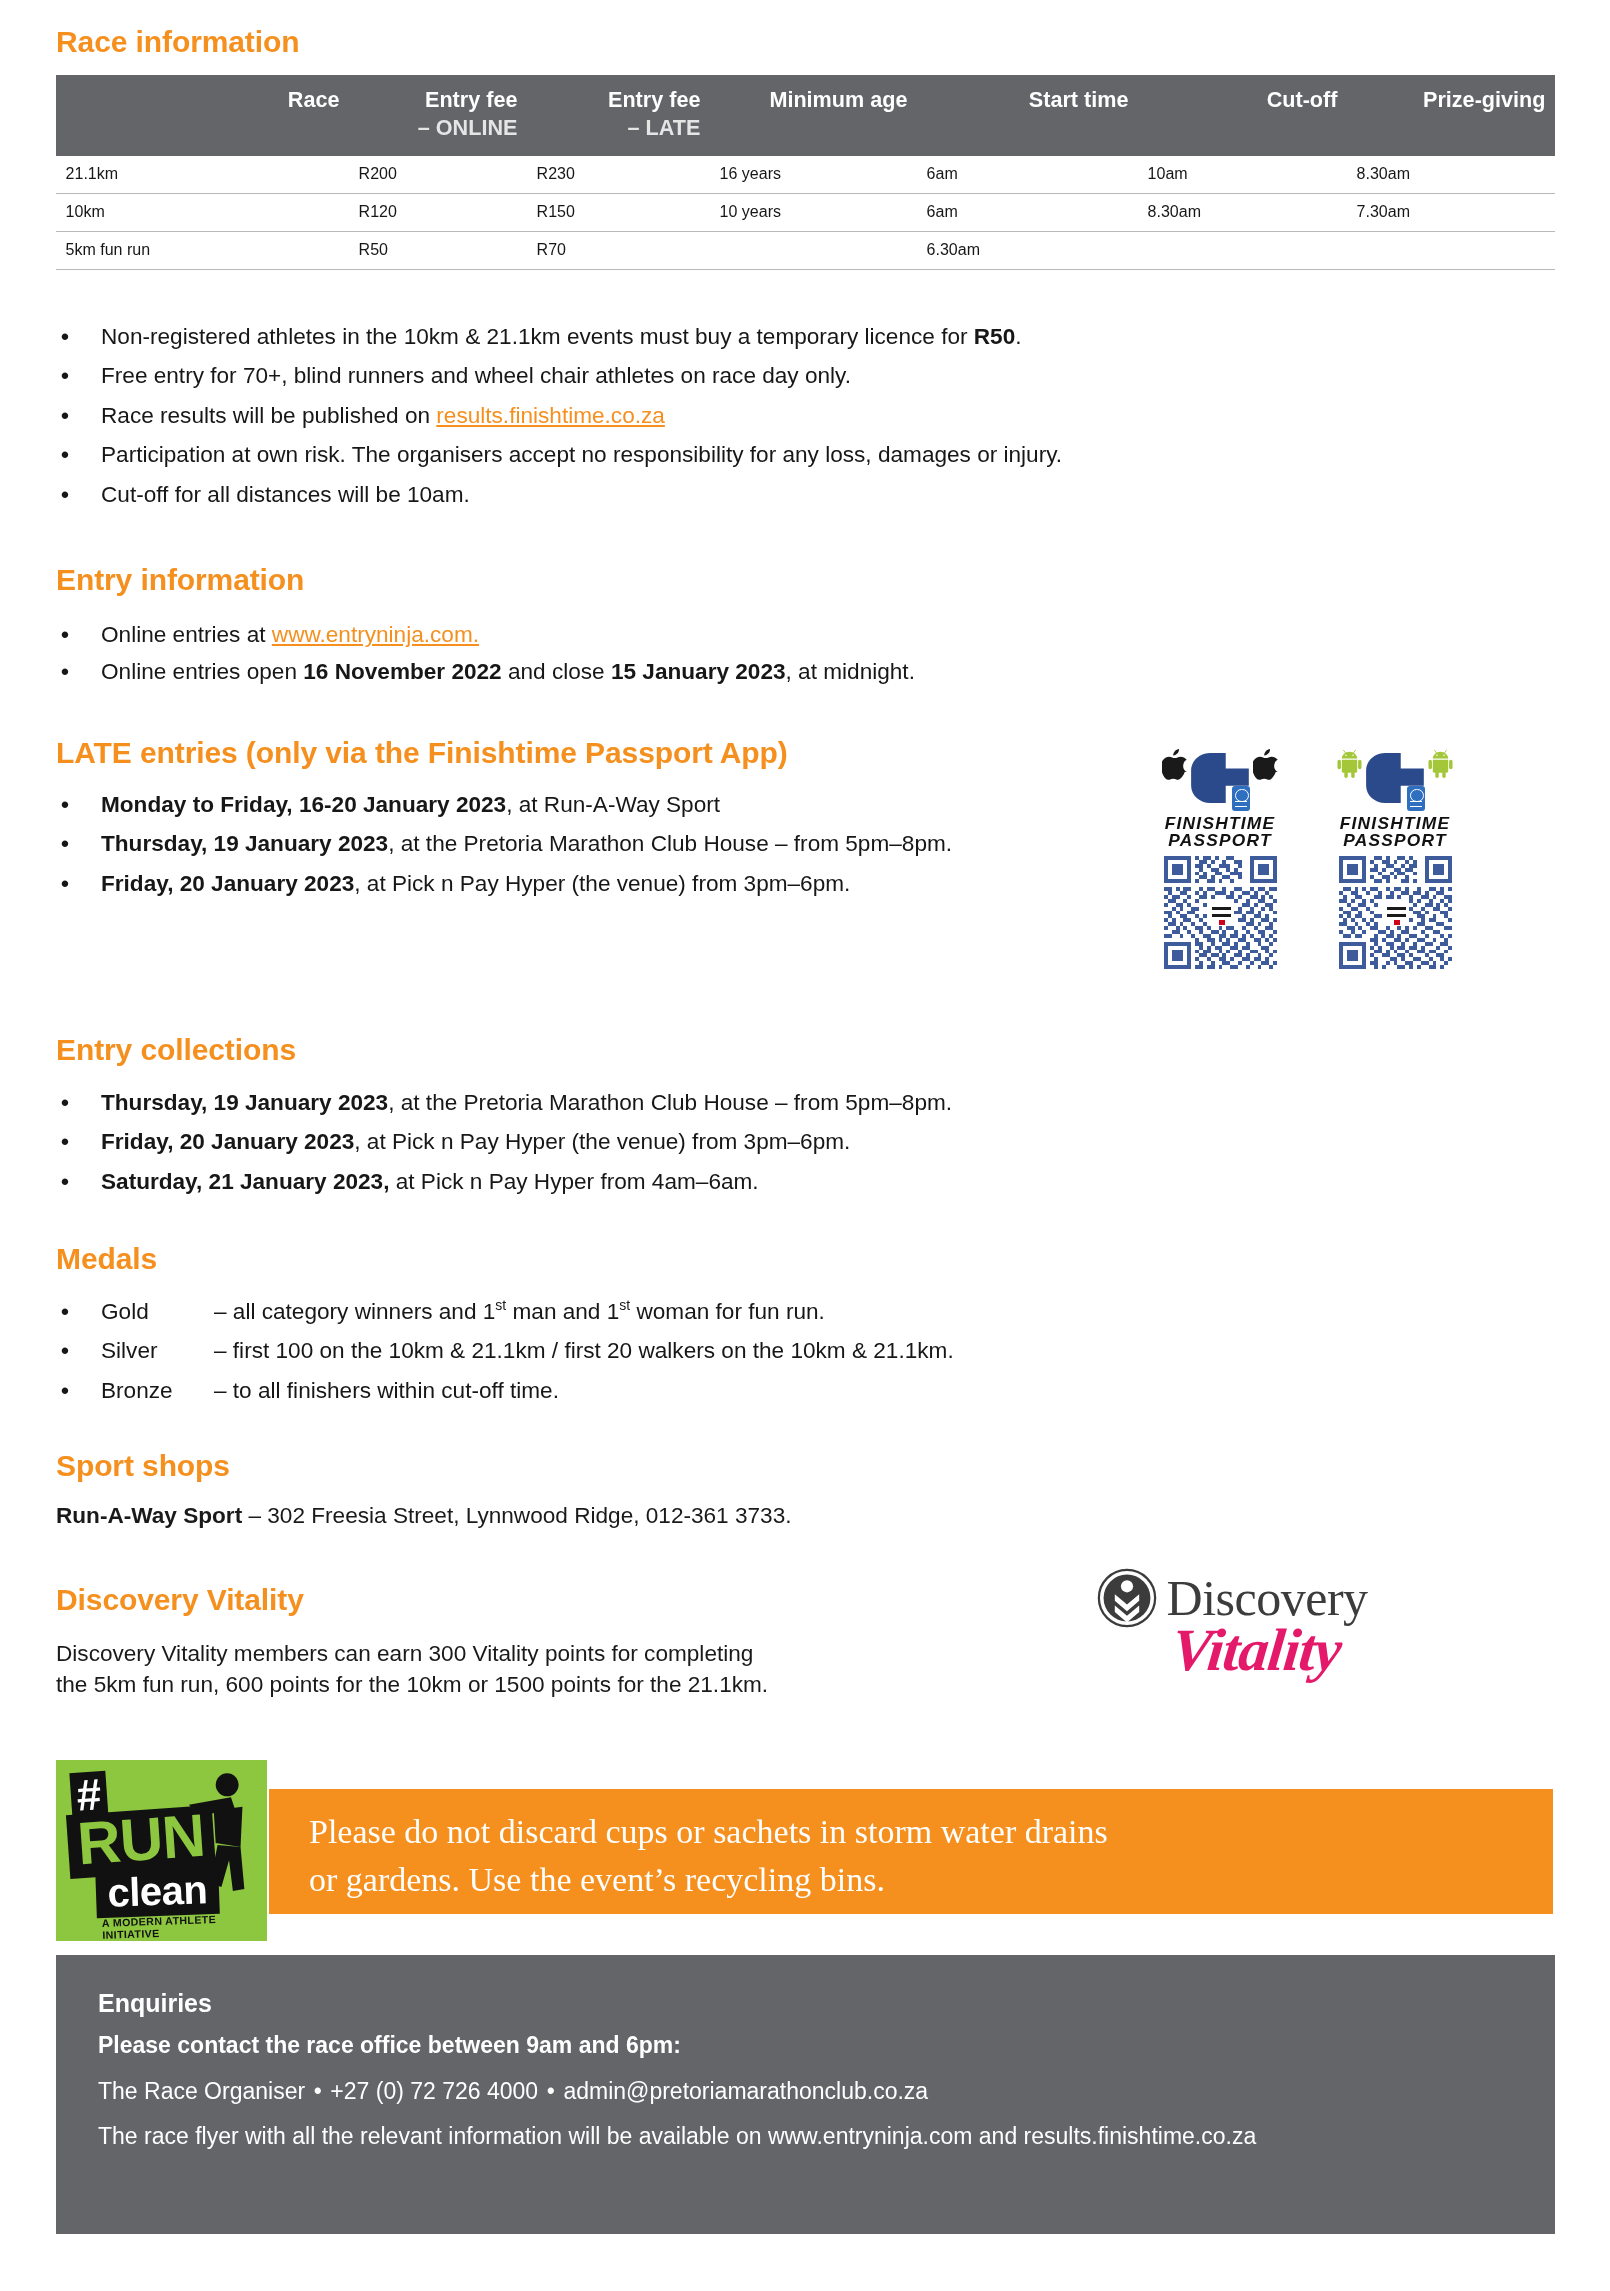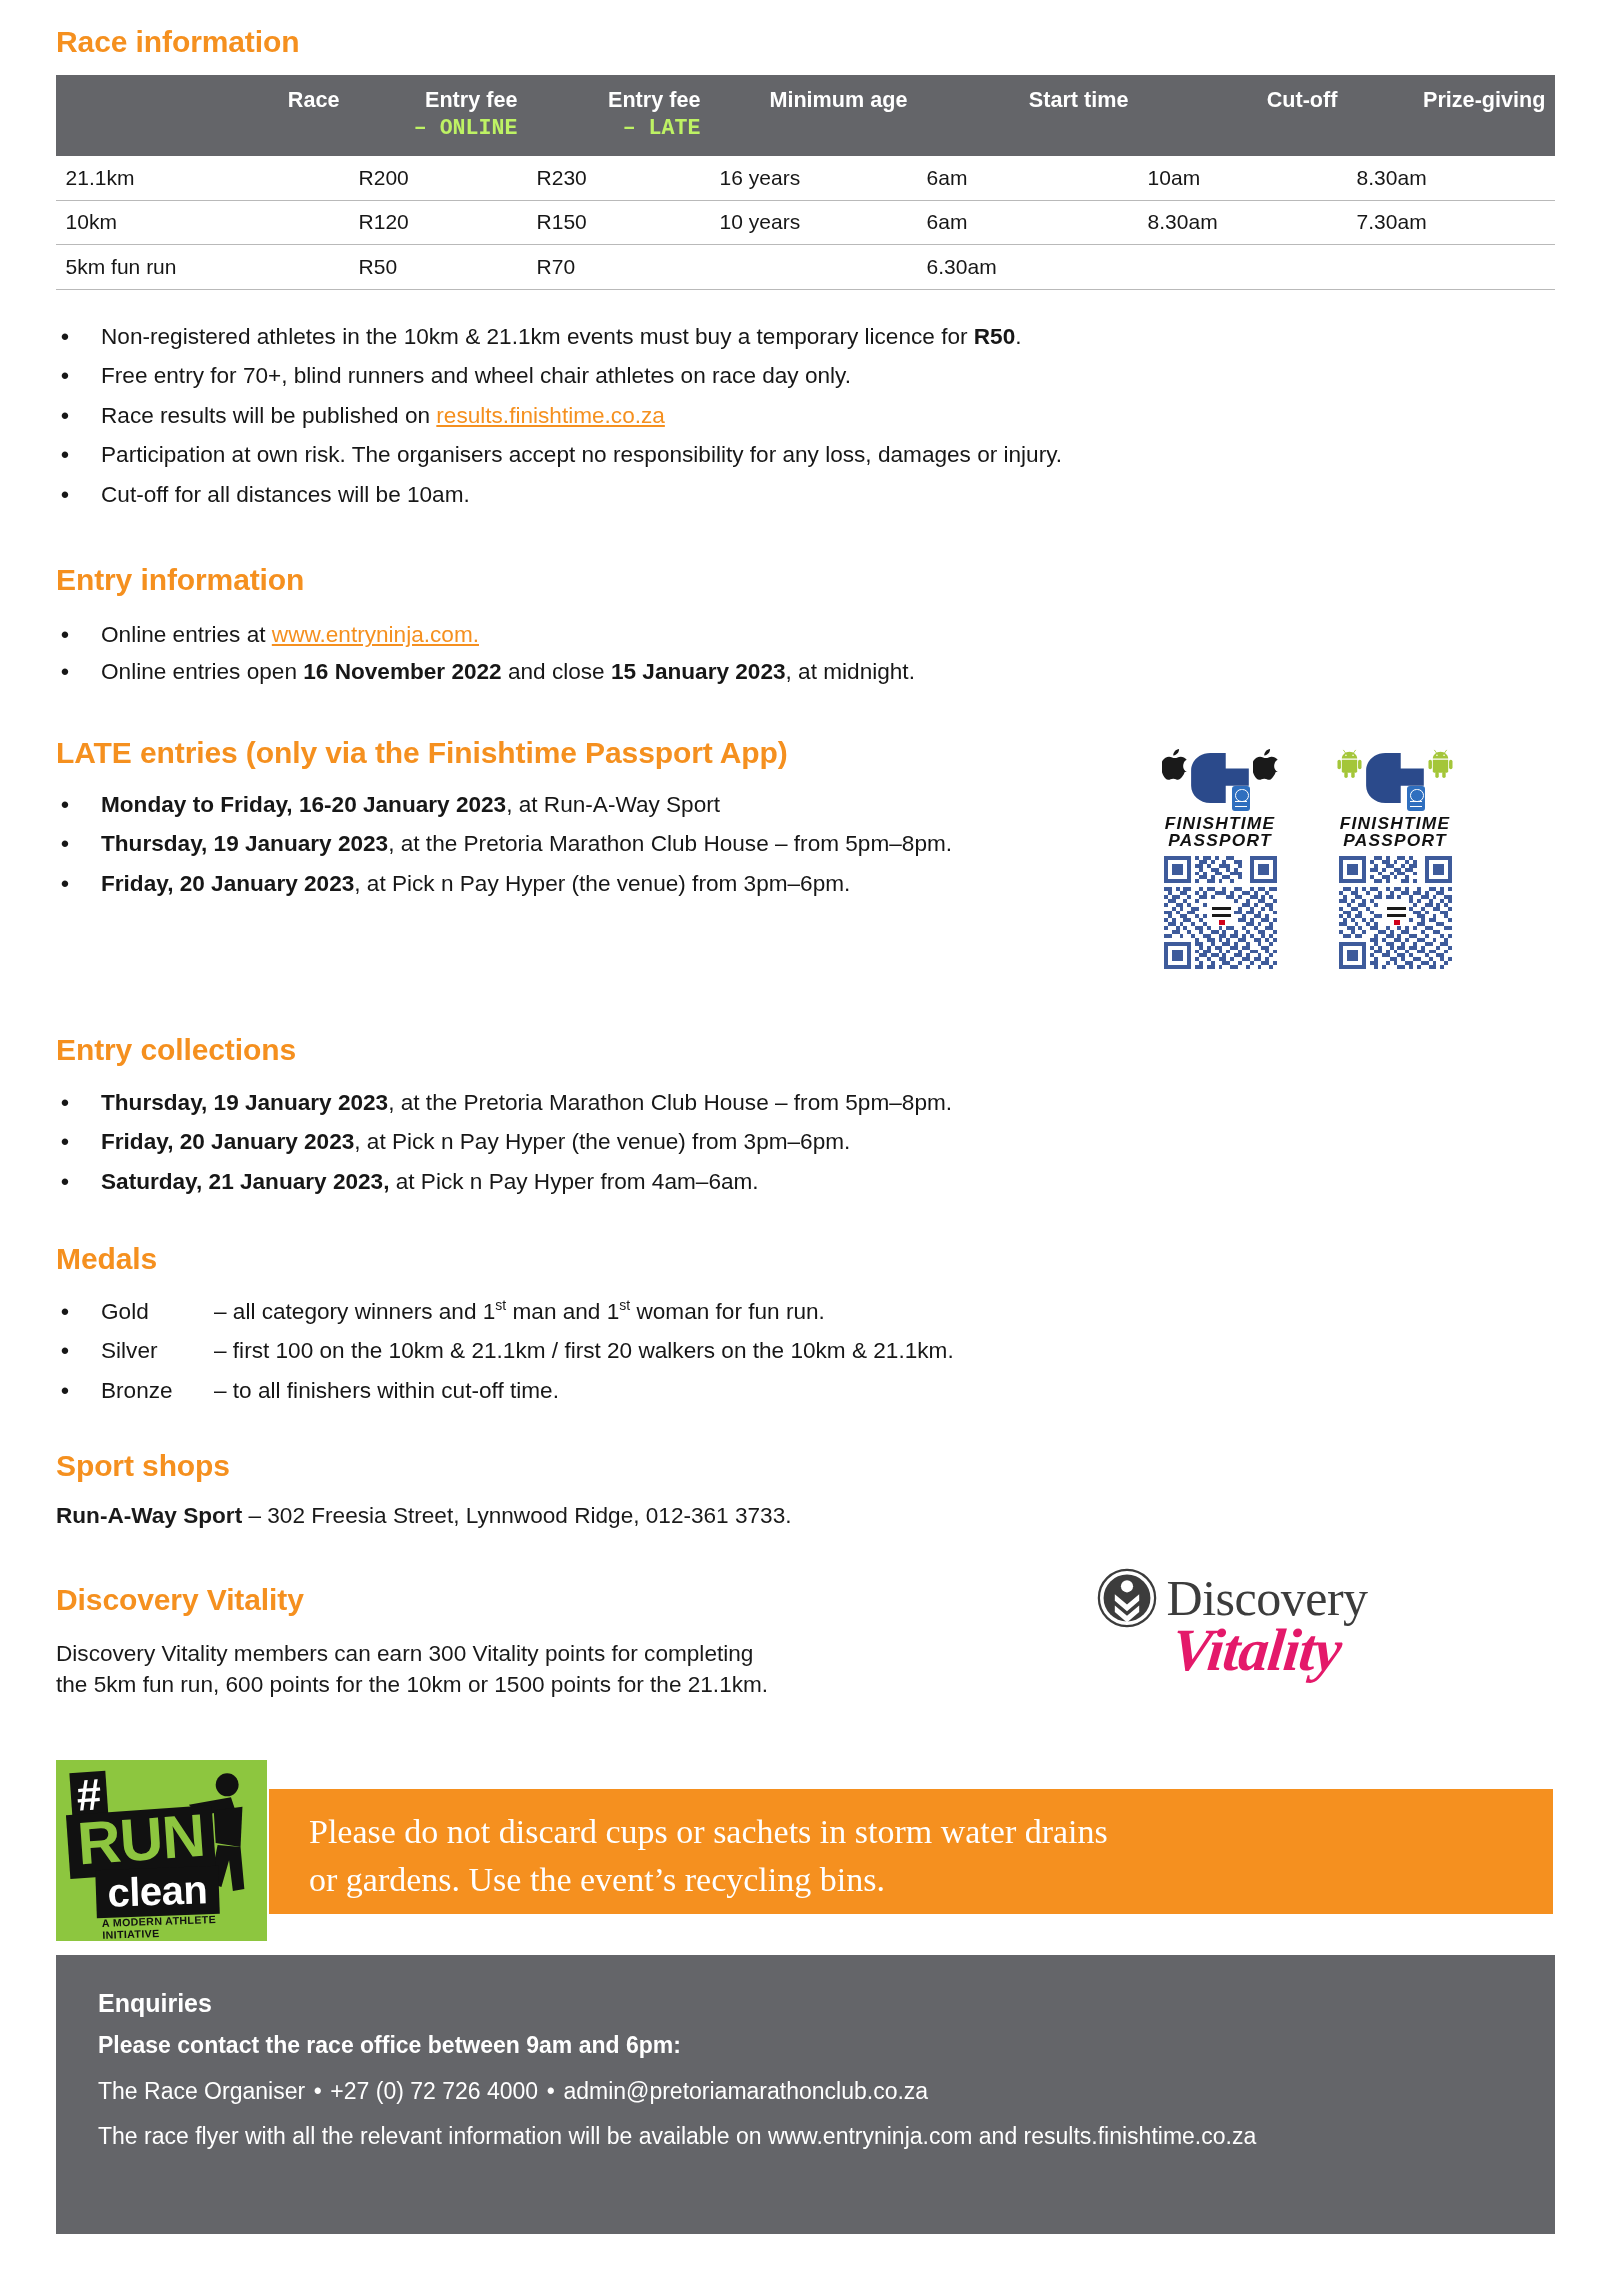--- a/index.html
+++ b/index.html
@@ -37,29 +37,28 @@
     color: #ffffff;
     text-align: right;
     font-weight: bold;
     font-size: 21.6px;
     padding: 10.6px 9.6px 13.4px 9.6px;
     vertical-align: top;
     line-height: 1.32;
   }
   table.race-table thead th .sub {
     display: block;
-    color: #bef264;
+    color: #e5e5e5;
     font-weight: bold;
-    font-family: Liberation Mono, monospace;
   }
   table.race-table thead th.nosub .sub { visibility: hidden; }
   table.race-table tbody td {
     padding: 7.7px 9.6px 8.6px 9.6px;
     border-bottom: 1.4px solid #b9b9b9;
-    font-size: 21px;
+    font-size: 16px;
     line-height: 1.3;
     vertical-align: top;
     color: #171717;
   }
 
   
   col.c0 { width: 293px; }
   col.c1 { width: 178px; }
   col.c2 { width: 183px; }
   col.c3 { width: 207px; }

